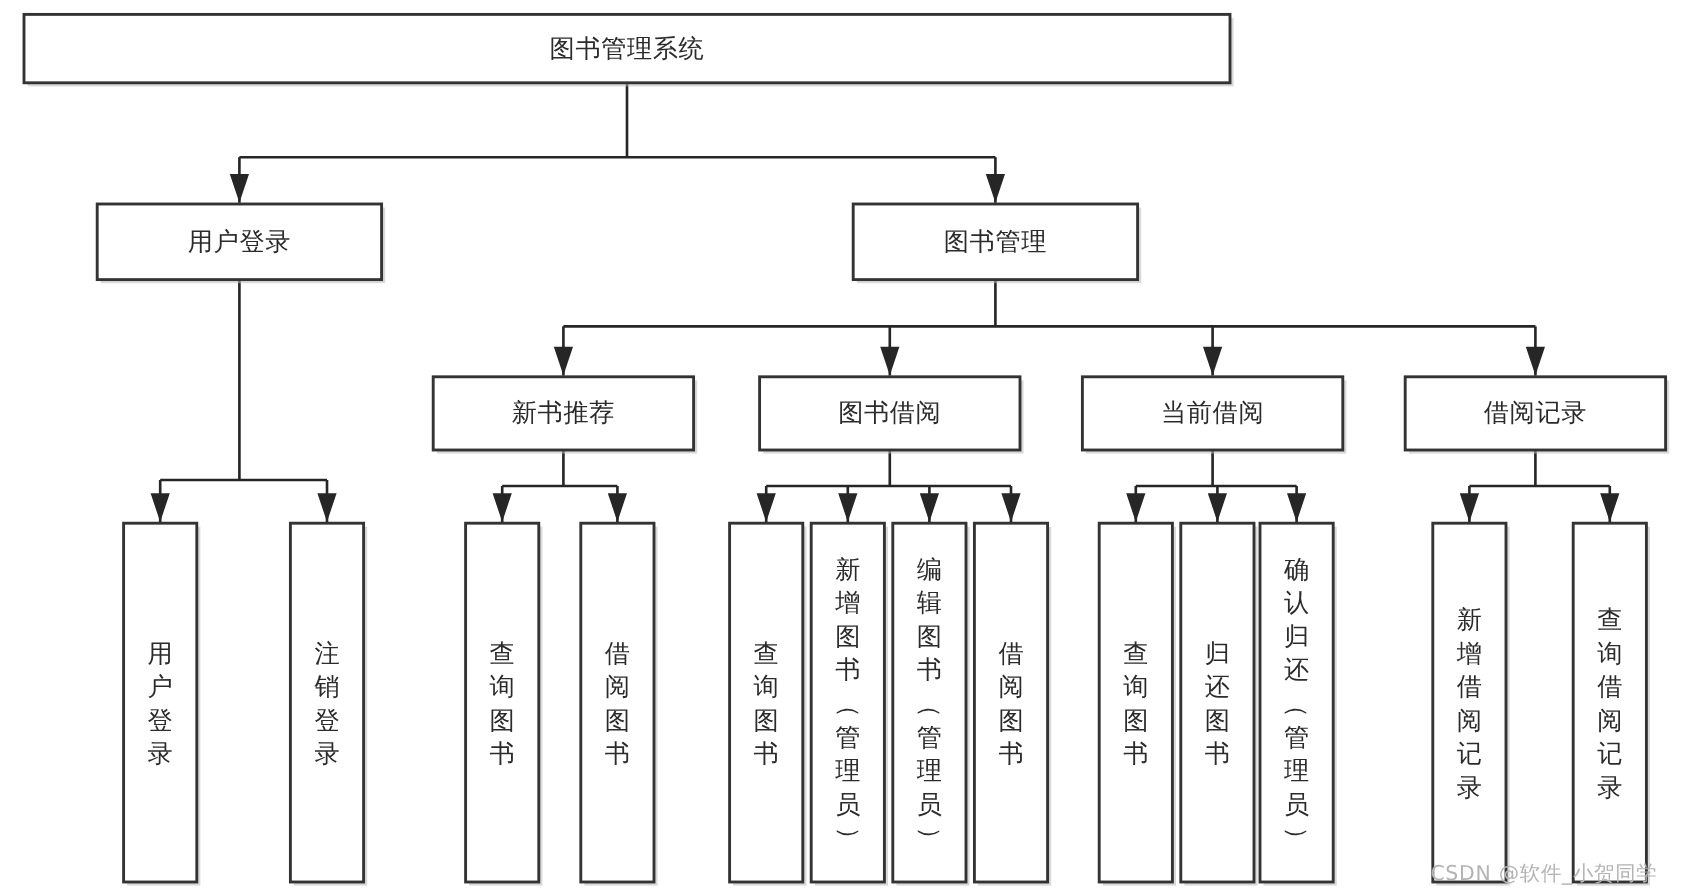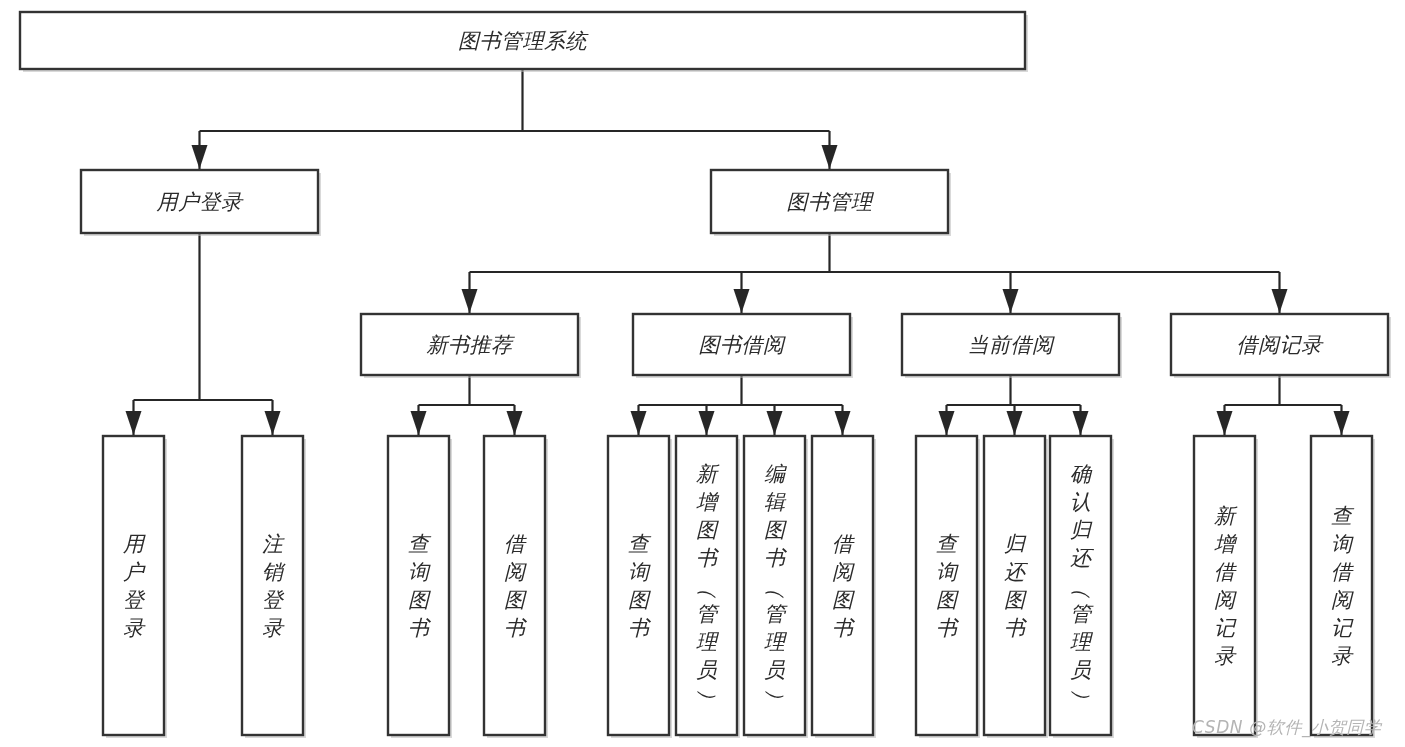--- a/index.html
+++ b/index.html
@@ -12,21 +12,20 @@
     height: 747px;
     font-family: "DejaVu Sans", "Liberation Sans", sans-serif;
     overflow: hidden;
     position: relative;
   }
   #diagram-root {
     position: relative;
     width: 1213px;
     height: 747px;
     background: #ffffff;
-    font-style: italic;
   }
   svg.diagram-svg {
     position: absolute;
     top: 0;
     left: 0;
     width: 1405px;
     height: 747px;
     display: block;
   }
   .node-rect {

